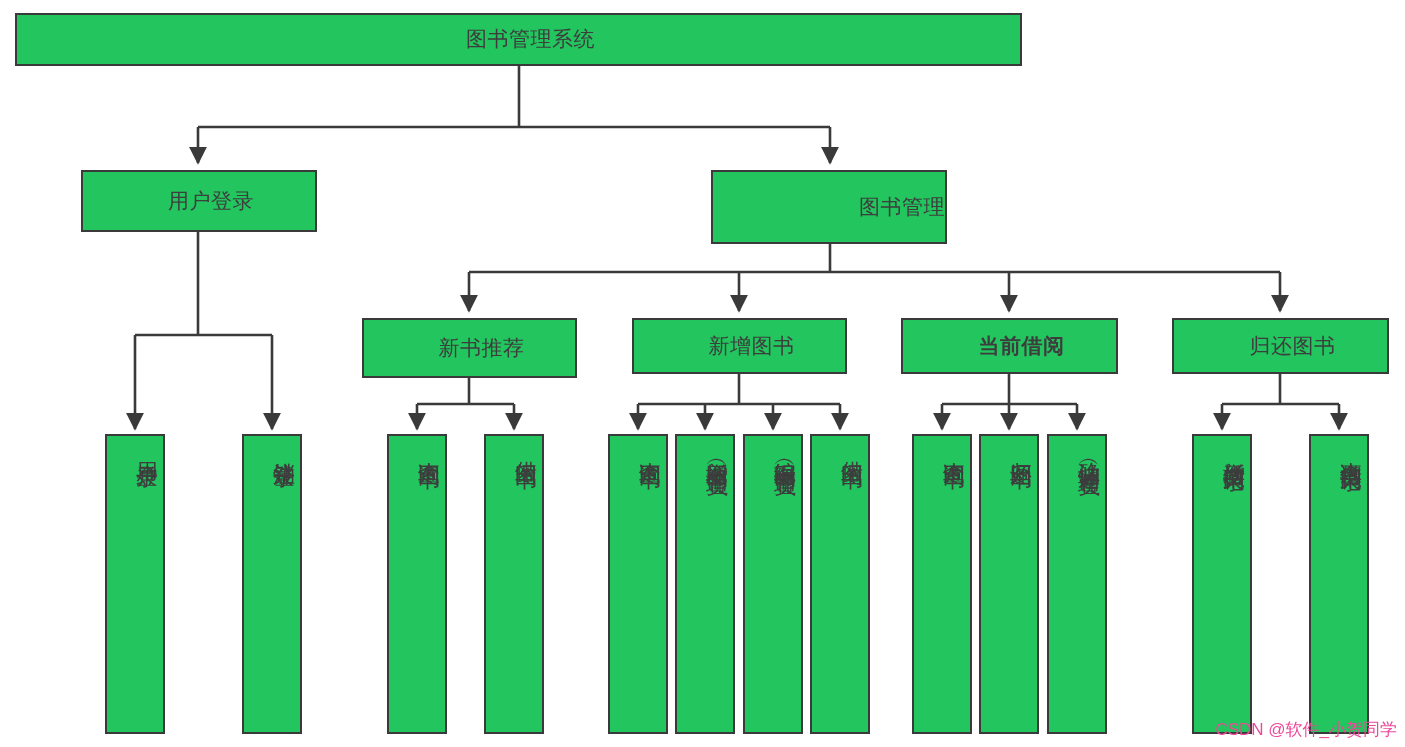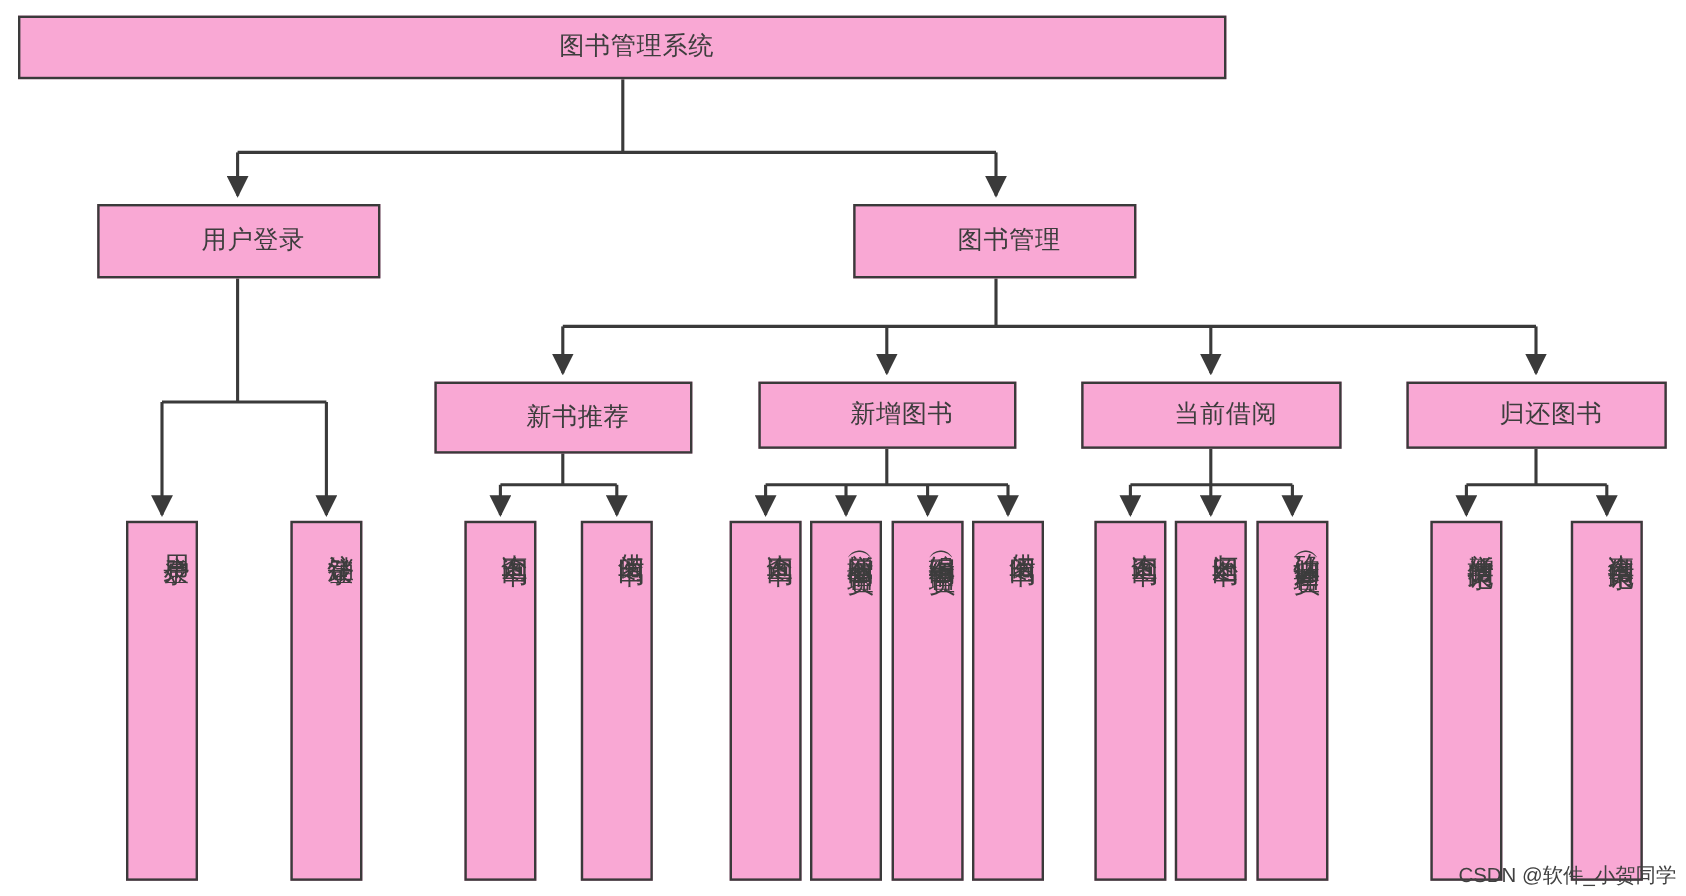--- a/index.html
+++ b/index.html
@@ -23,21 +23,21 @@
   svg.edges {
     position: absolute;
     left: 0; top: 0;
     width: 1405px;
     height: 747px;
     pointer-events: none;
   }
   .node {
     position: absolute;
     box-sizing: border-box;
-    background: #f9a8d4;
+    background: #22c55e;
     border: 2px solid #3a3a3a;
     display: flex;
     align-items: center;
     justify-content: center;
     color: #3d3d3d;
     padding-left: 24px;
   }
   .node .label {
     display: block;
     text-align: center;
@@ -64,21 +64,21 @@
     font-size: 22px;
     line-height: 1.0;
     letter-spacing: 2px;
     white-space: nowrap;
   }
   .watermark {
     position: absolute;
     right: 8px;
     bottom: 6px;
     font-size: 17px;
-    color: #404040;
+    color: #ec4899;
     white-space: nowrap;
     font-family: "Liberation Sans", "DejaVu Sans", sans-serif;
   }
 </style>
 </head>
 <body>
 
 <div id="diagram-root">
 
   <svg class="edges" viewBox="0 0 1405 747" xmlns="http://www.w3.org/2000/svg">
@@ -134,31 +134,31 @@
     </g>
   </svg>
 
   <div class="node horiz root" style="left:15px; top:13px; width:1007px; height:53px;">
     <span class="label">图书管理系统</span>
   </div>
 
   <div class="node horiz" style="left:81px; top:170px; width:236px; height:62px;">
     <span class="label">用户登录</span>
   </div>
-  <div class="node horiz" style="left:711px; top:170px; width:236px; height:62px;">
+  <div class="node horiz" style="left:711px; top:170px; width:236px; height:74px;justify-content:flex-end;">
     <span class="label">图书管理</span>
   </div>
 
   <div class="node horiz" style="left:362px; top:318px; width:215px; height:60px;">
     <span class="label">新书推荐</span>
   </div>
   <div class="node horiz" style="left:632px; top:318px; width:215px; height:56px;">
     <span class="label">新增图书</span>
   </div>
-  <div class="node horiz" style="left:901px; top:318px; width:217px; height:56px;">
+  <div class="node horiz" style="left:901px; top:318px; width:217px; height:56px;font-weight:bold;">
     <span class="label">当前借阅</span>
   </div>
   <div class="node horiz" style="left:1172px; top:318px; width:217px; height:56px;">
     <span class="label">归还图书</span>
   </div>
 
   <div class="node vert" style="left:105px; top:434px; width:60px; height:300px;">
     <span class="label">用户登录</span>
   </div>
   <div class="node vert" style="left:242px; top:434px; width:60px; height:300px;">

